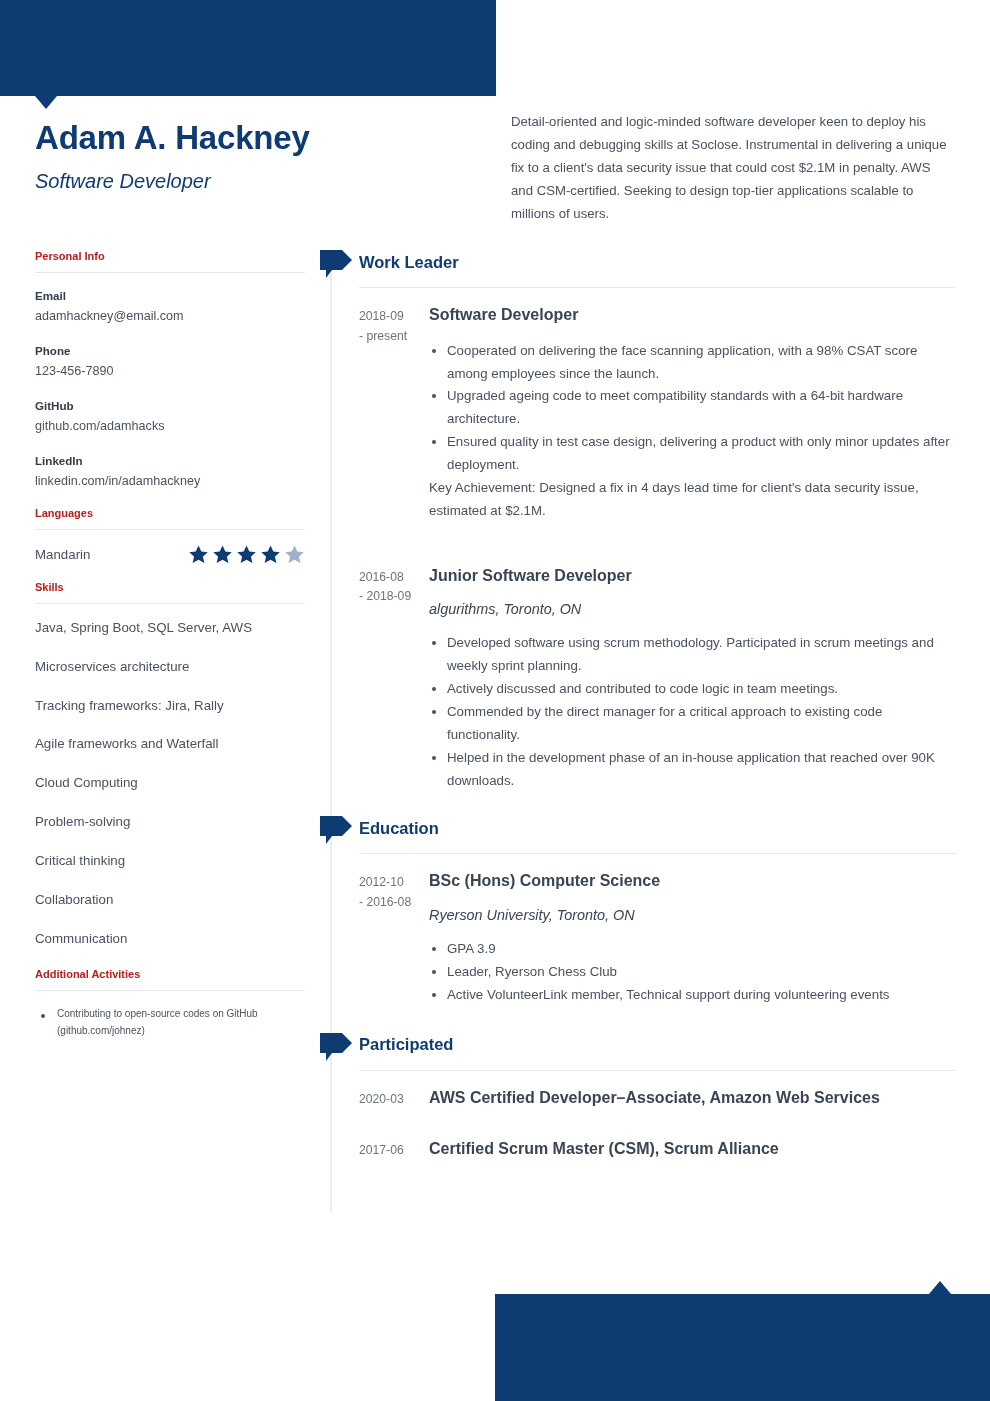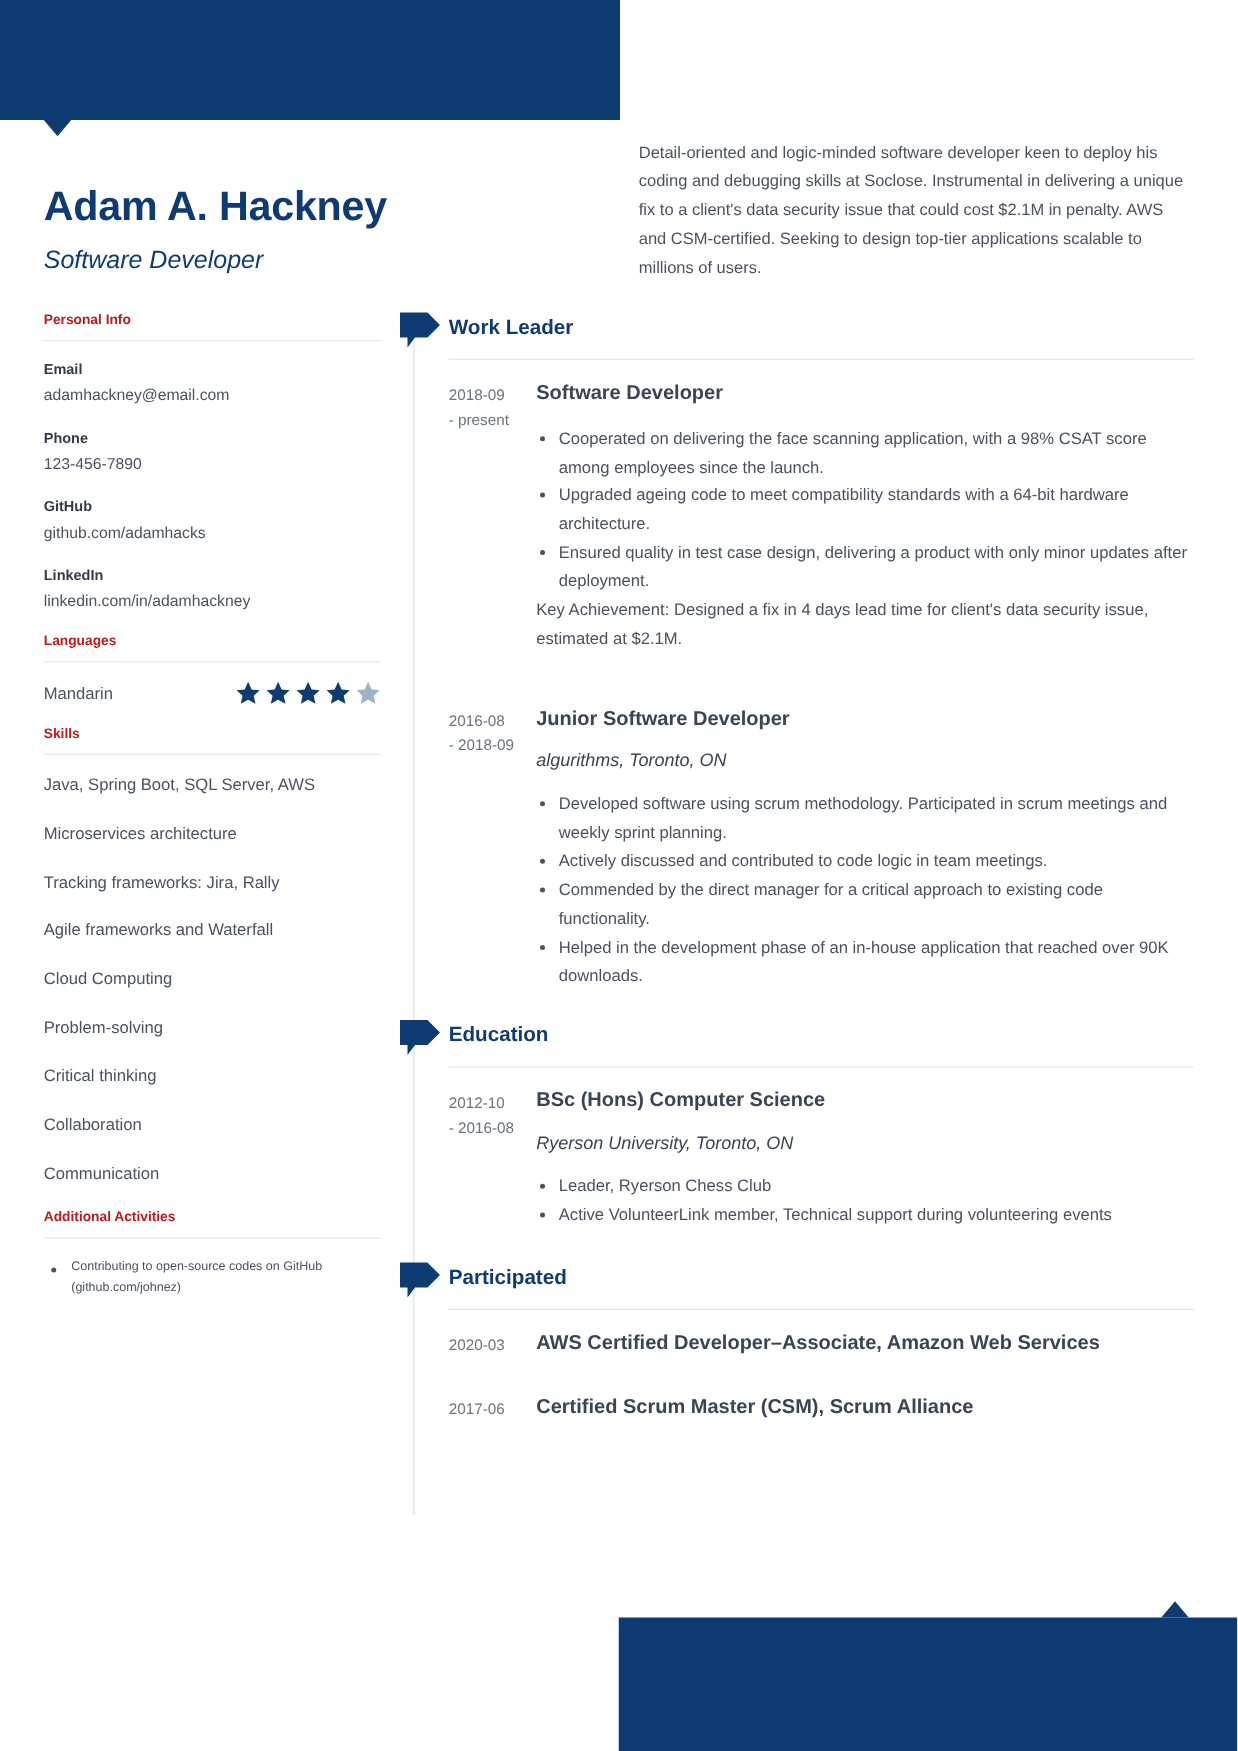--- a/index.html
+++ b/index.html
@@ -50,21 +50,20 @@
   }
 
   
   .identity { position: absolute; left: 35px; top: 118px; width: 440px; }
   .name {
     font-size: 33px;
     font-weight: bold;
     color: #0e3b71;
     letter-spacing: -0.2px;
     line-height: 1.22;
-    margin-top: 27px;
   }
   .job-title {
     font-size: 20px;
     font-style: italic;
     color: #0e3b71;
     margin-top: 11px;
     line-height: 1.2;
   }
 
   
@@ -372,20 +371,21 @@
           </svg>
           <div class="sec-title">Education</div>
         </div>
         <div class="sec-rule"></div>
         <div class="entry">
           <div class="entry-date">2012-10<br>- 2016-08</div>
           <div class="entry-body">
             <div class="entry-title">BSc (Hons) Computer Science</div>
             <div class="entry-sub">Ryerson University, Toronto, ON</div>
             <ul class="entry-list">
+              <li>GPA 3.9</li>
               <li>Leader, Ryerson Chess Club</li>
               <li>Active VolunteerLink member, Technical support during volunteering events</li>
             </ul>
           </div>
         </div>
       </div>
     <div class="sec" id="sec-cert" style="margin-top: 24px;">
         <div class="sec-head">
           <svg class="flag" viewBox="0 0 36 38">
             <path d="M2 2 H24 L34 12 L24 22 H14 L8 30 L8 22 H2 Z" fill="#0e3b71"></path>

